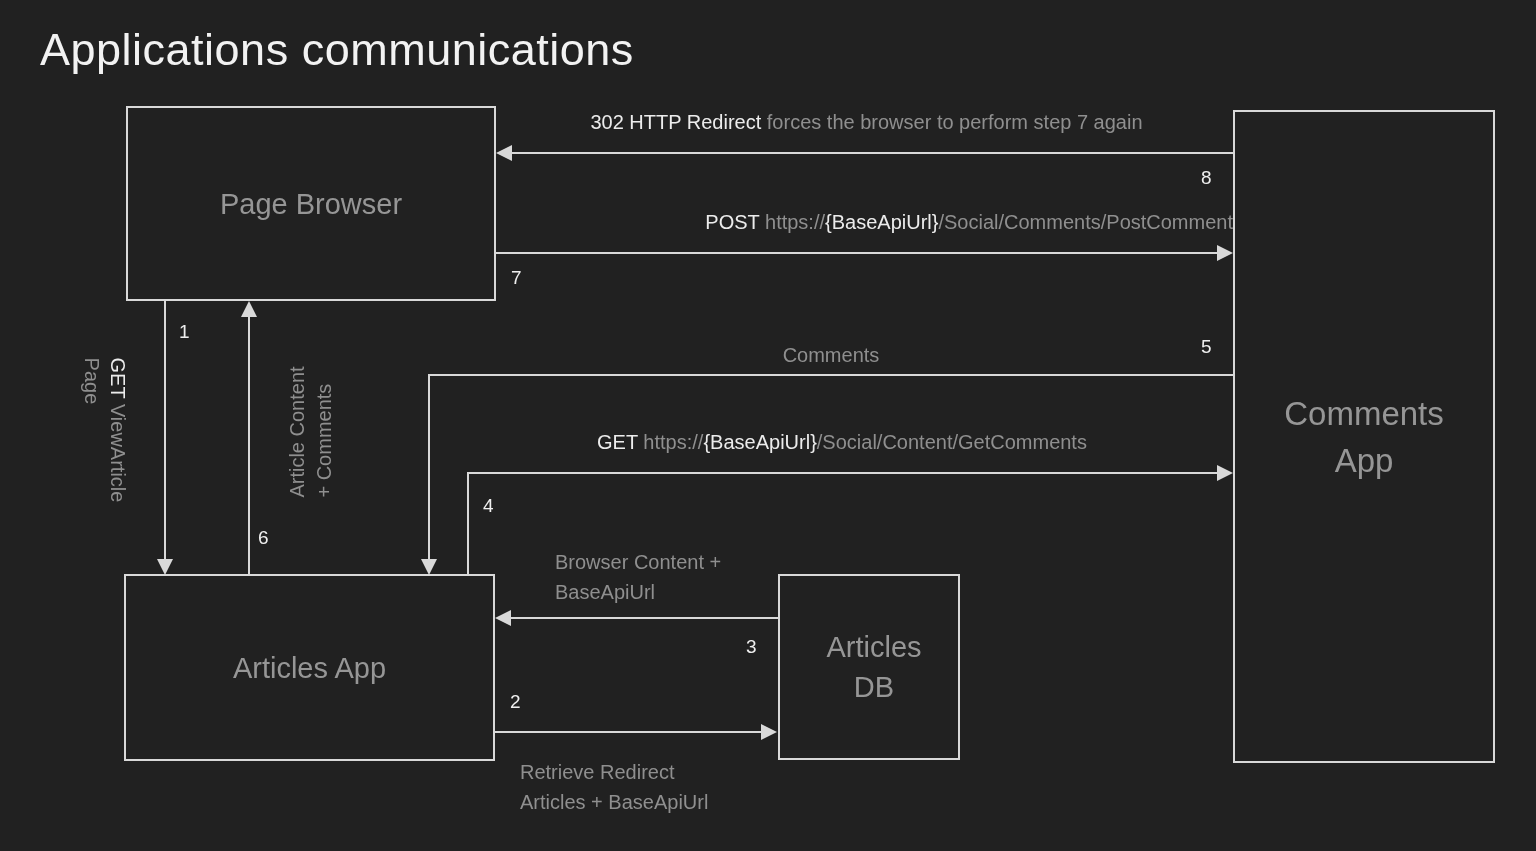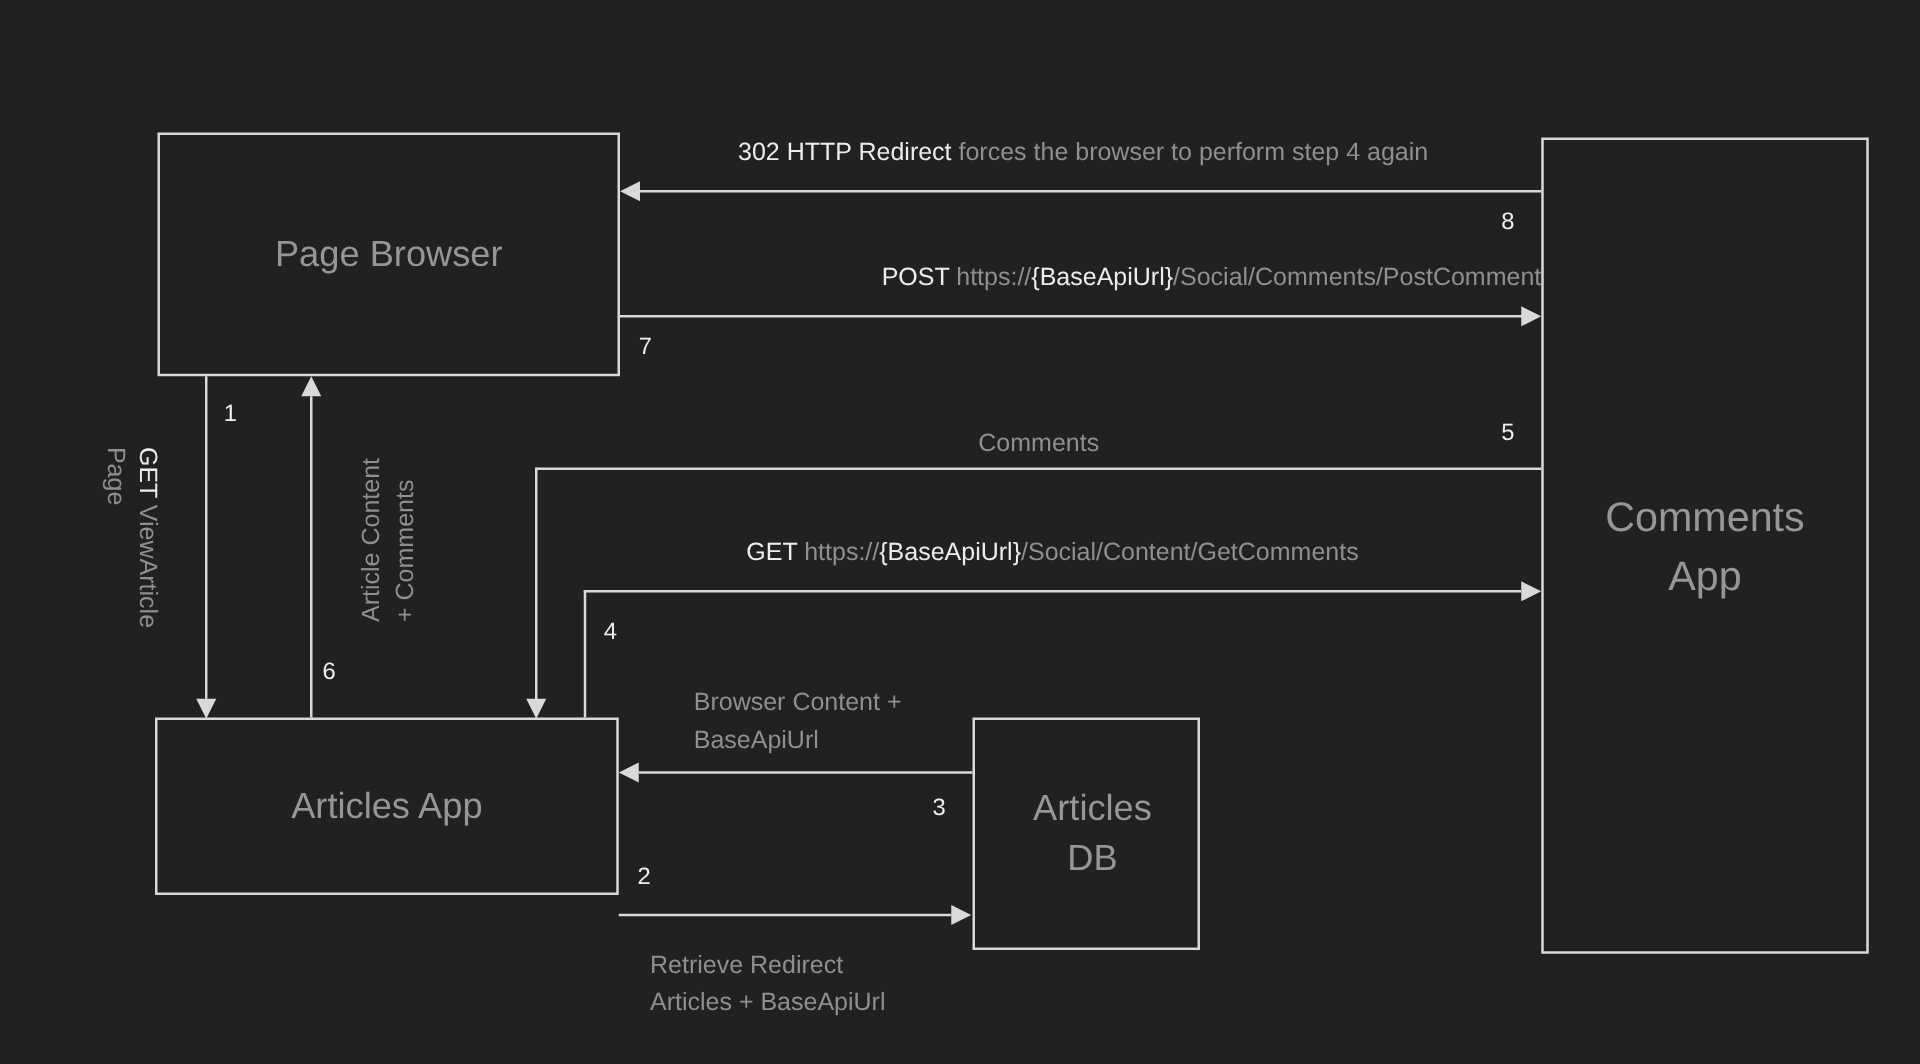--- a/index.html
+++ b/index.html
@@ -20,21 +20,21 @@
   #page-title{
     position:absolute;left:40px;top:24px;margin:0;
     font-size:45px;font-weight:400;color:var(--title);letter-spacing:0.5px;
   }
   .node{
     position:absolute;box-sizing:border-box;border:2px solid var(--line);
     display:flex;align-items:center;justify-content:center;
     color:var(--node-label);font-size:29px;text-align:center;line-height:40px;
   }
   #node-user-browser{left:126px;top:106px;width:370px;height:195px;}
-  #node-articles-app{left:124px;top:574px;width:371px;height:142px;}
+  #node-articles-app{left:124px;top:574px;width:371px;height:187px;}
   #node-articles-db{left:778px;top:574px;width:182px;height:186px;padding-left:10px;}
   #node-comments-app{left:1233px;top:110px;width:262px;height:653px;font-size:33px;line-height:47px;}
   .node-line{display:block;}
   .hline{position:absolute;height:2px;background:var(--line);}
   .vline{position:absolute;width:2px;background:var(--line);}
   .ah{position:absolute;width:0;height:0;}
   .ah-left {border-top:8px solid transparent;border-bottom:8px solid transparent;border-right:16px solid var(--line);}
   .ah-right{border-top:8px solid transparent;border-bottom:8px solid transparent;border-left:16px solid var(--line);}
   .ah-down {border-left:8px solid transparent;border-right:8px solid transparent;border-top:16px solid var(--line);}
   .ah-up   {border-left:8px solid transparent;border-right:8px solid transparent;border-bottom:16px solid var(--line);}
@@ -81,20 +81,21 @@
   #step-5{left:1201px;top:336px;}
   #step-6{left:258px;top:527px;}
   #step-7{left:511px;top:267px;}
   #step-8{left:1201px;top:167px;}
 </style>
 </head>
 <body>
 
 <div id="stage">
 
+  <h1 id="page-title">Applications communications</h1>
 
   <div class="node" id="node-user-browser">
     <span>Page Browser</span>
   </div>
 
   <div class="node" id="node-articles-app">
     <span>Articles App</span>
   </div>
 
   <div class="node" id="node-articles-db">
@@ -106,21 +107,21 @@
 
   <div class="node" id="node-comments-app">
     <span>
       <span class="node-line">Comments</span>
       <span class="node-line">App</span>
     </span>
   </div>
 
   <div class="hline" id="edge-redirect-line"></div>
   <div class="ah ah-left" id="edge-redirect-arrowhead"></div>
-  <div class="edge-label" id="label-redirect"><span class="strong">302 HTTP Redirect</span><span class="gray"> forces the browser to perform step 4 again</span></div>
+  <div class="edge-label" id="label-redirect"><span class="strong">302 HTTP Redirect</span><span class="gray"> forces the browser to perform step 7 again</span></div>
   <span class="step" id="step-8">8</span>
 
   <div class="hline" id="edge-post-line"></div>
   <div class="ah ah-right" id="edge-post-arrowhead"></div>
   <div class="edge-label" id="label-post"><span class="strong">POST</span><span class="gray"> https://</span><span class="strong">{BaseApiUrl}</span><span class="gray">/Social/Comments/PostComment</span></div>
   <span class="step" id="step-7">7</span>
 
   <div class="hline" id="edge-comments-line-h"></div>
   <div class="vline" id="edge-comments-line-v"></div>
   <div class="ah ah-down" id="edge-comments-arrowhead"></div>

